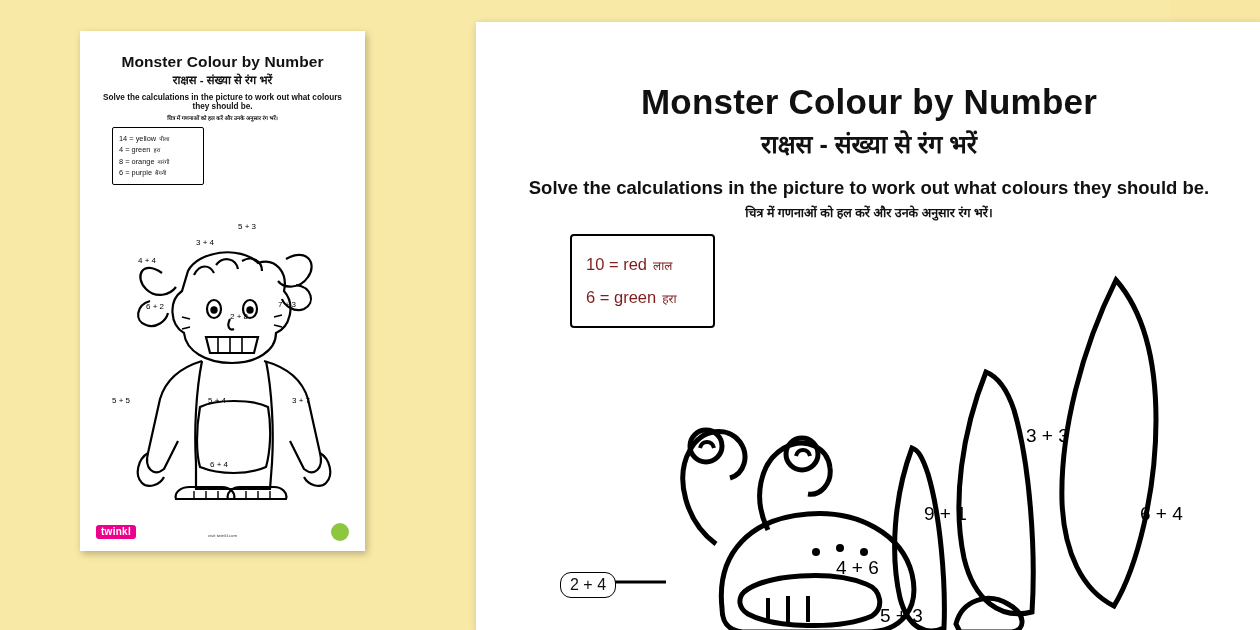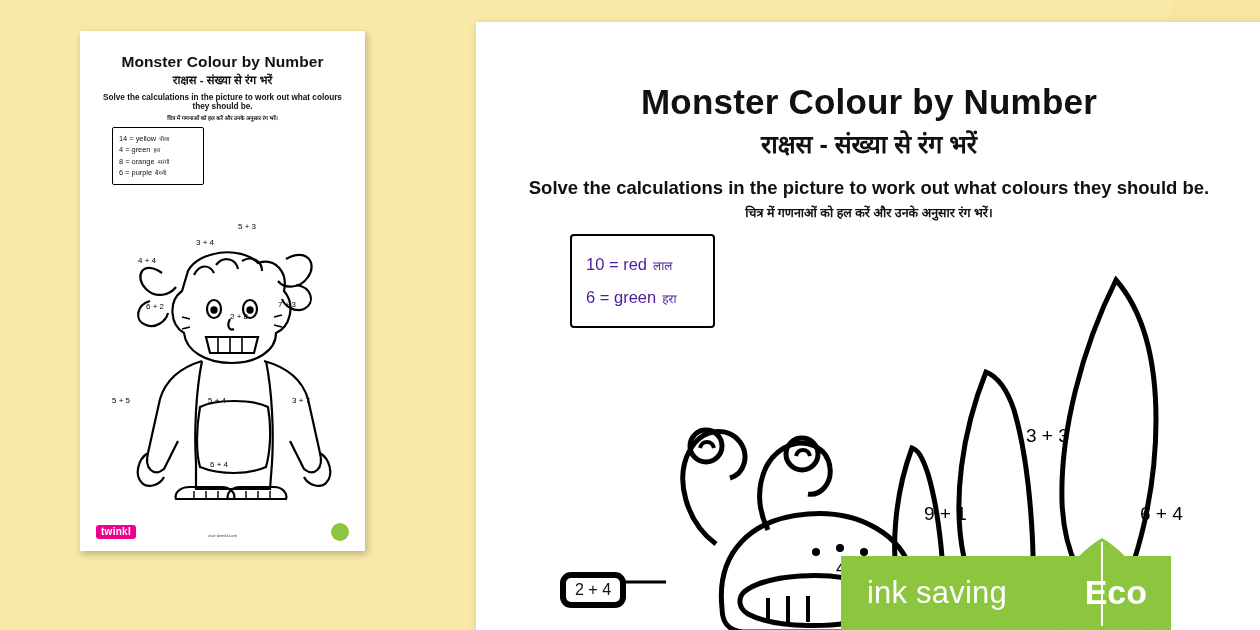--- a/index.html
+++ b/index.html
@@ -178,21 +178,21 @@
     top: 212px;
     width: 145px;
     border: 2.4px solid #000;
     border-radius: 4px;
     padding: 12px 14px;
     box-sizing: border-box;
     background: #fff;
   }
   .s-key-row {
     font-size: 16.5px;
-    color: #4c1d95;
+    color: #7f1d1d;
     line-height: 2.0;
     white-space: nowrap;
   }
   .s-key-row .hi {
     font-size: 12px;
     margin-left: 6px;
   }
 
   .s-art {
     position: absolute;
@@ -200,21 +200,21 @@
     top: 230px;
     width: 746px;
     height: 380px;
   }
   .s-art svg { display: block; }
 
   .callout-box {
     position: absolute;
     left: 84px;
     top: 550px;
-    border: 6px solid #000000;
+    border: 1px solid #000000;
     background: #fff;
     padding: 3px 9px;
     font-size: 16px;
     color: #111;
     border-radius: 11px;
   }
 
   
   .eco {
     position: absolute;
@@ -402,26 +402,14 @@
           <text x="364" y="370">5 + 3</text>
         </g>
 
         <path d="M96 330 L150 330" stroke-width="3"></path>
       </svg>
     </div>
 
     <div class="callout-box">2 + 4</div>
   </div>
 
-  <div class="eco">
-    <div class="eco-bar">
-      <span class="eco-text">ink saving</span>
-    </div>
-    <div class="eco-leaf">
-      <svg width="106" height="92" viewBox="0 0 106 92">
-        <path d="M53 2 C20 22 4 52 10 90 L96 90 C102 52 86 22 53 2 Z" fill="#8cc63e"></path>
-        <path d="M53 6 L53 90" stroke="#ffffff" stroke-width="2" fill="none"></path>
-      </svg>
-    </div>
-    <div class="eco-word">Eco</div>
-  </div>
 
 </div>
 
 </body></html>

